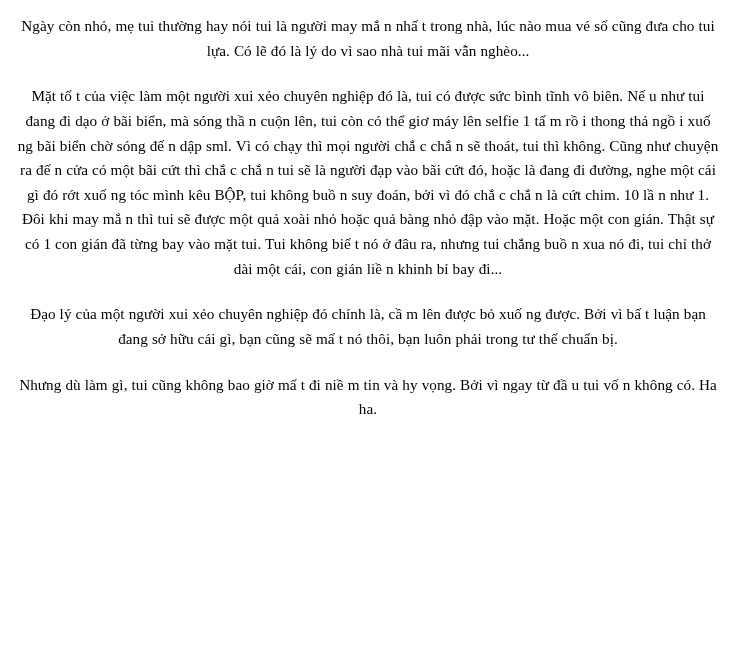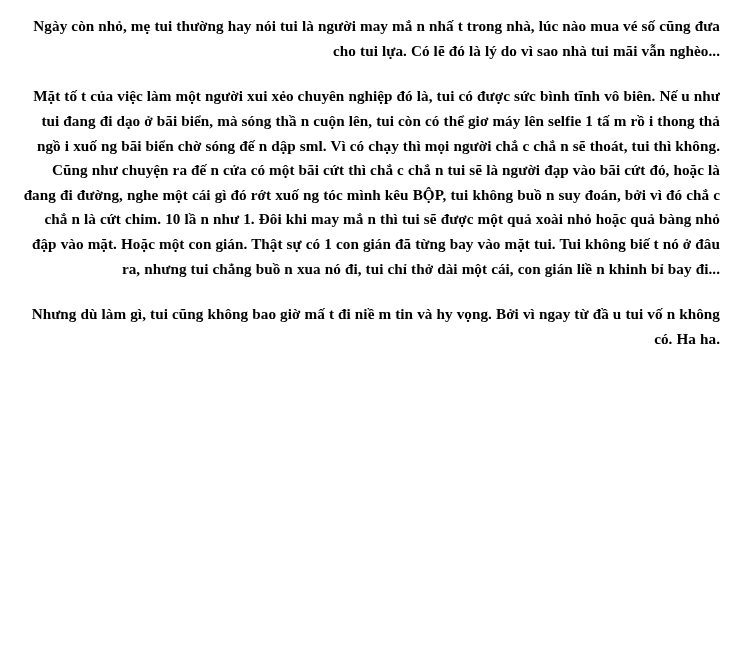--- a/index.html
+++ b/index.html
@@ -15,30 +15,30 @@
     color: #000000;
   }
   .doc {
     box-sizing: border-box;
     width: 738px;
     padding: 14px 18px 0 16px;
   }
   .para {
     font-size: 15.2px;
     line-height: 1.62;
-    text-align: right;
+    text-align: center;
     margin: 0 0 21px 0;
     letter-spacing: 0.05px;
     word-spacing: 0.2px;
-    font-weight: bold;
   }
   .para:last-child {
     margin-bottom: 16px;
   }
 </style>
 </head>
 <body>
 
 <div class="doc">
   <p class="para">Ngày còn nhỏ, mẹ tui thường hay nói tui là người may mắ n nhấ t trong nhà, lúc nào mua vé số  cũng đưa cho tui lựa. Có lẽ đó là lý do vì sao nhà tui mãi vẫn nghèo...</p>
   <p class="para">Mặt tố t của việc làm một người xui xẻo chuyên nghiệp đó là, tui có được sức bình tĩnh vô biên. Nế u như tui đang đi dạo ở bãi biển, mà sóng thầ n cuộn lên, tui còn có thể giơ máy lên selfie 1 tấ m rồ i thong thả ngồ i xuố ng bãi biển chờ sóng đế n dập sml. Vì có chạy thì mọi người chắ c chắ n sẽ thoát, tui thì không. Cũng như chuyện ra đế n cửa có một bãi cứt thì chắ c chắ n tui sẽ là người đạp vào bãi cứt đó, hoặc là đang đi đường, nghe một cái gì đó rớt xuố ng tóc mình kêu BỘP, tui không buồ n suy đoán, bởi vì đó chắ c chắ n là cứt chim. 10 lầ n như 1. Đôi khi may mắ n thì tui sẽ được một quả xoài nhỏ hoặc quả bàng nhỏ đập vào mặt. Hoặc một con gián. Thật sự có 1 con gián đã từng bay vào mặt tui. Tui không biế t nó ở đâu ra, nhưng tui chẳng buồ n xua nó đi, tui chỉ thở dài một cái, con gián liề n khinh bỉ bay đi...</p>
+  <p class="para">Đạo lý của một người xui xẻo chuyên nghiệp đó chính là, cầ m lên được bỏ xuố ng được. Bởi vì bấ t luận bạn đang sở hữu cái gì, bạn cũng sẽ mấ t nó thôi, bạn luôn phải trong tư thế  chuẩn bị.</p>
   <p class="para">Nhưng dù làm gì, tui cũng không bao giờ mấ t đi niề m tin và hy vọng. Bởi vì ngay từ đầ u tui vố n không có. Ha ha.</p>
 </div>
 
 </body></html>

